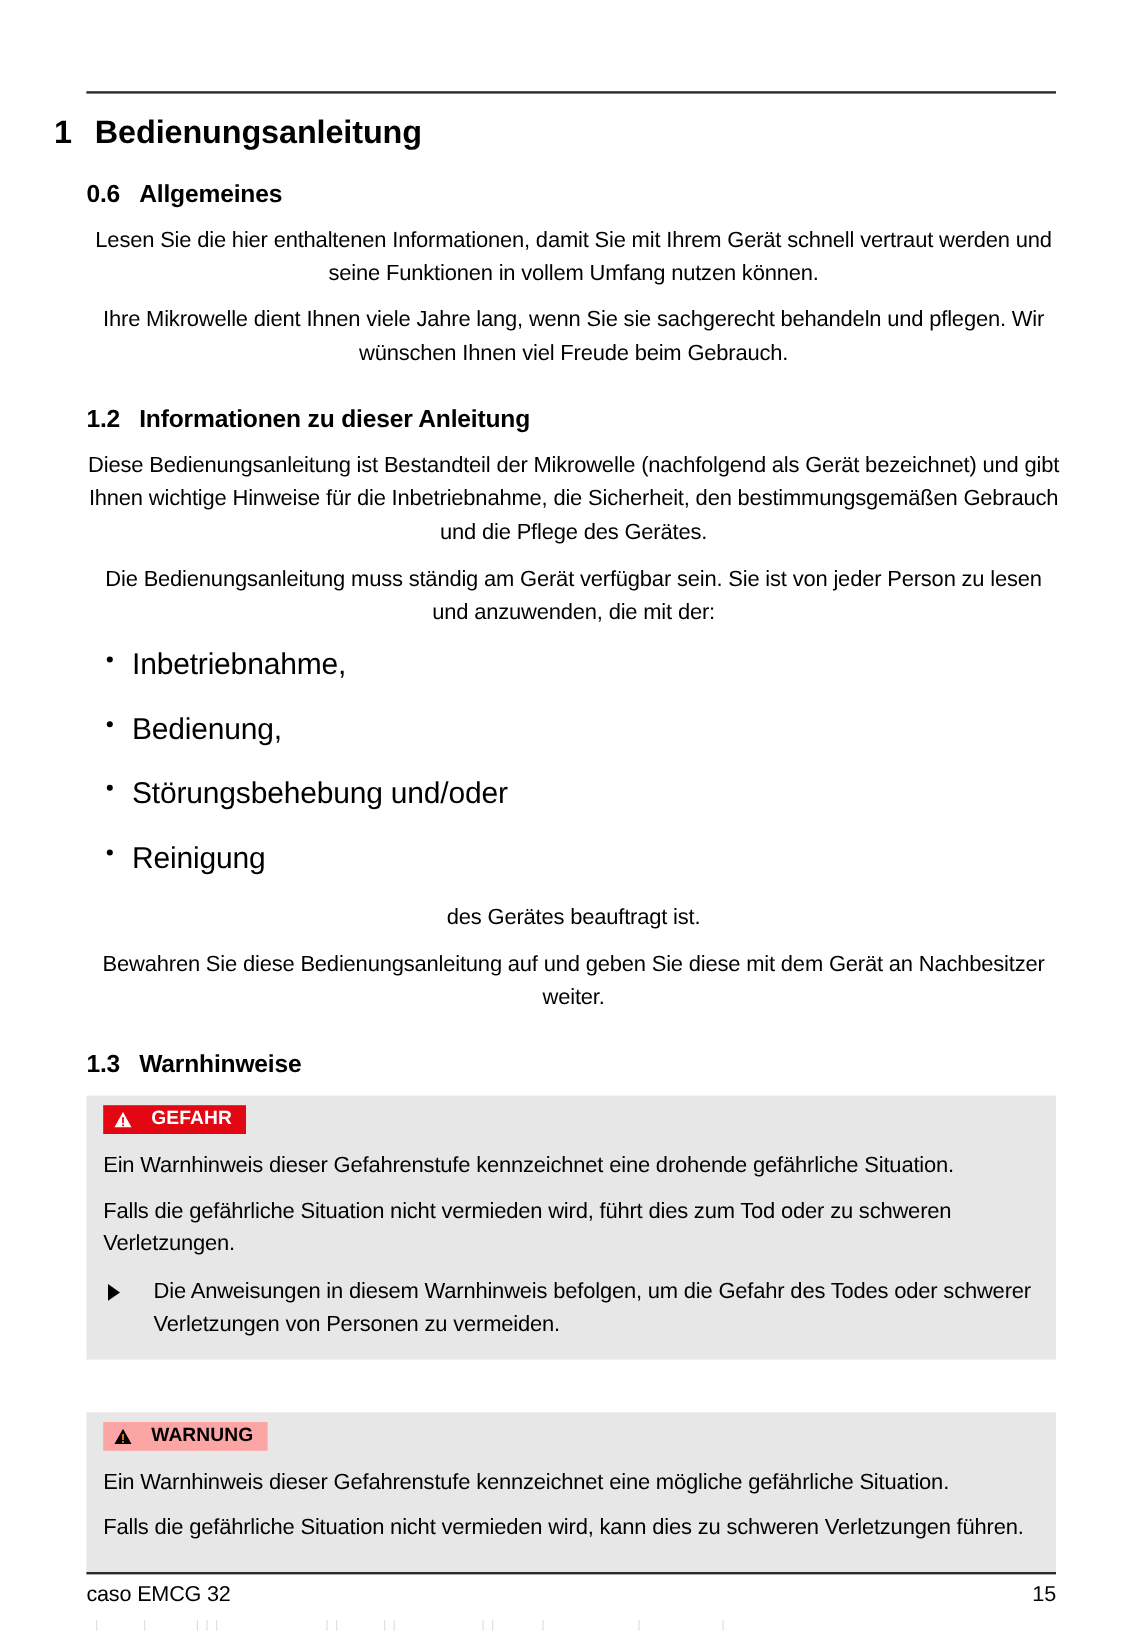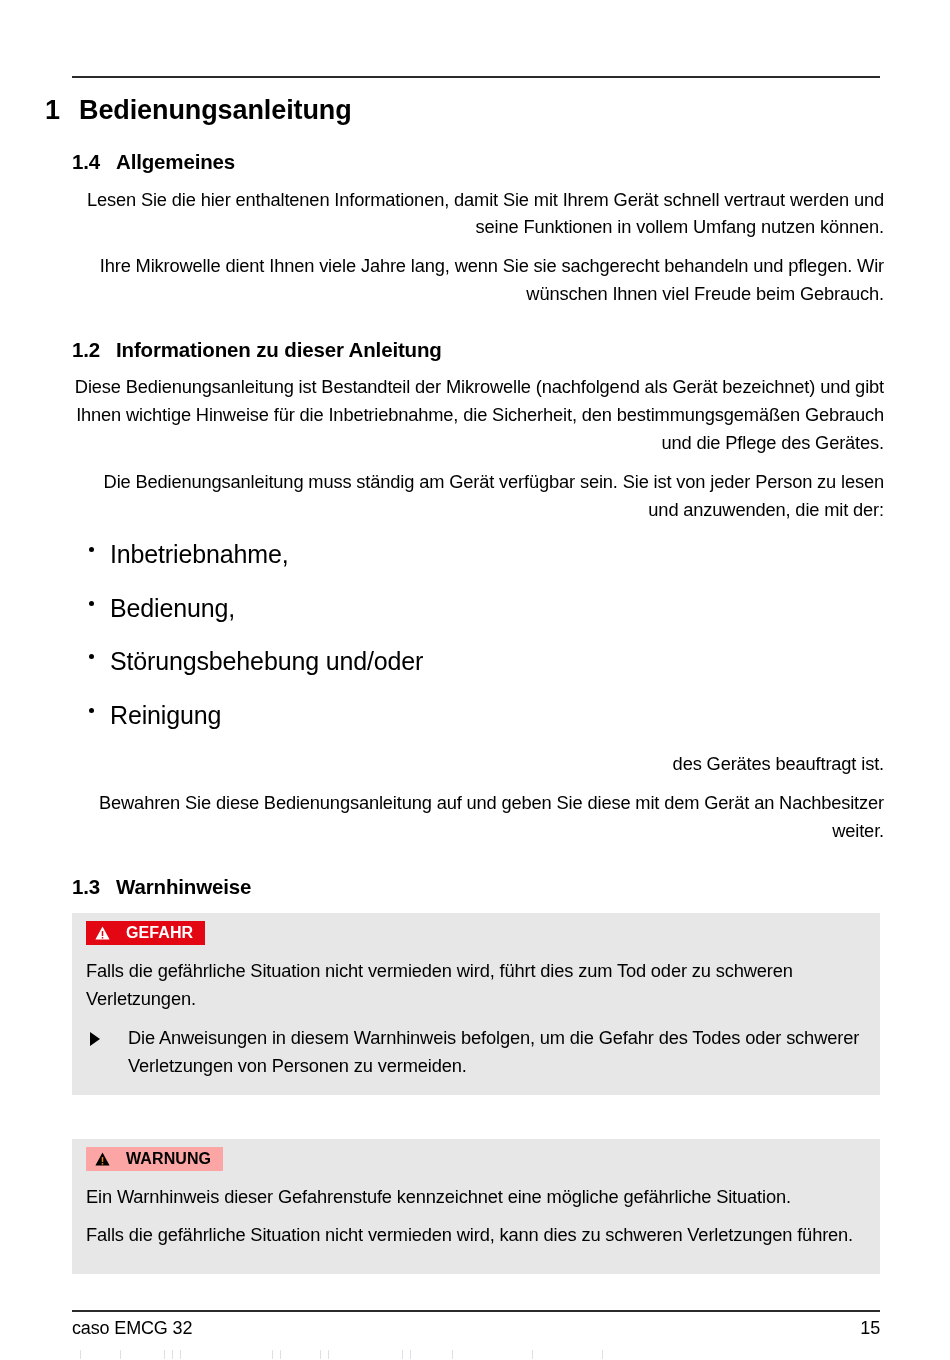--- a/index.html
+++ b/index.html
@@ -76,21 +76,21 @@
   .section-text { flex: 1 1 auto; }
 
   .section-head.sec2 { margin-top: 30px; justify-content: center; }
   .section-head.sec3 { margin-top: 30px; }
 
   
   p.body {
     font-size: 18.3px;
     line-height: 1.52;
     margin: 0 0 11px 0;
-    text-align: right;
+    text-align: center;
     letter-spacing: -0.15px;
   }
   p.body.tight { margin-bottom: 9px; }
 
   
   ul.dot-list {
     list-style: none;
     margin: 13px 0 12px 0;
     padding: 0;
   }
@@ -223,21 +223,21 @@
   <div class="header-rule"></div>
 
   <div class="content">
 
     <h1 class="chapter-title">
       <span class="chapter-num">1</span>
       <span class="chapter-text">Bedienungsanleitung</span>
     </h1>
 
     <h2 class="section-head">
-      <span class="section-num">1.4</span>
+      <span class="section-num">0.6</span>
       <span class="section-text">Allgemeines</span>
     </h2>
     <p class="body">Lesen Sie die hier enthaltenen Informationen, damit Sie mit Ihrem Gerät schnell vertraut werden und seine Funktionen in vollem Umfang nutzen können.</p>
     <p class="body">Ihre Mikrowelle dient Ihnen viele Jahre lang, wenn Sie sie sachgerecht behandeln und pflegen. Wir wünschen Ihnen viel Freude beim Gebrauch.</p>
 
     <h2 class="section-head sec2">
       <span class="section-num">1.2</span>
       <span class="section-text">Informationen zu dieser Anleitung</span>
     </h2>
     <p class="body">Diese Bedienungsanleitung ist Bestandteil der Mikrowelle (nachfolgend als Gerät bezeichnet) und gibt Ihnen wichtige Hinweise für die Inbetriebnahme, die Sicherheit, den bestimmungsgemäßen Gebrauch und die Pflege des Gerätes.</p>
@@ -262,20 +262,21 @@
       <div class="warn-badge danger">
         <span>
           <svg width="15" height="14" viewBox="0 0 15 14" aria-hidden="true">
             <polygon points="7.5,0.6 14.6,13.4 0.4,13.4" fill="#ffffff"></polygon>
             <rect x="6.75" y="5.0" width="1.5" height="5.0" fill="#e30613"></rect>
             <rect x="6.75" y="11.0" width="1.5" height="1.5" fill="#e30613"></rect>
           </svg>
         </span>
         <span>GEFAHR</span>
       </div>
+      <p>Ein Warnhinweis dieser Gefahrenstufe kennzeichnet eine drohende gefährliche Situation.</p>
       <p>Falls die gefährliche Situation nicht vermieden wird, führt dies zum Tod oder zu schweren Verletzungen.</p>
       <ul class="arrow-list">
         <li>Die Anweisungen in diesem Warnhinweis befolgen, um die Gefahr des Todes oder schwerer Verletzungen von Personen zu vermeiden.</li>
       </ul>
     </div>
 
     <div class="warn-block second">
       <div class="warn-badge warning">
         <span>
           <svg width="15" height="14" viewBox="0 0 15 14" aria-hidden="true">

